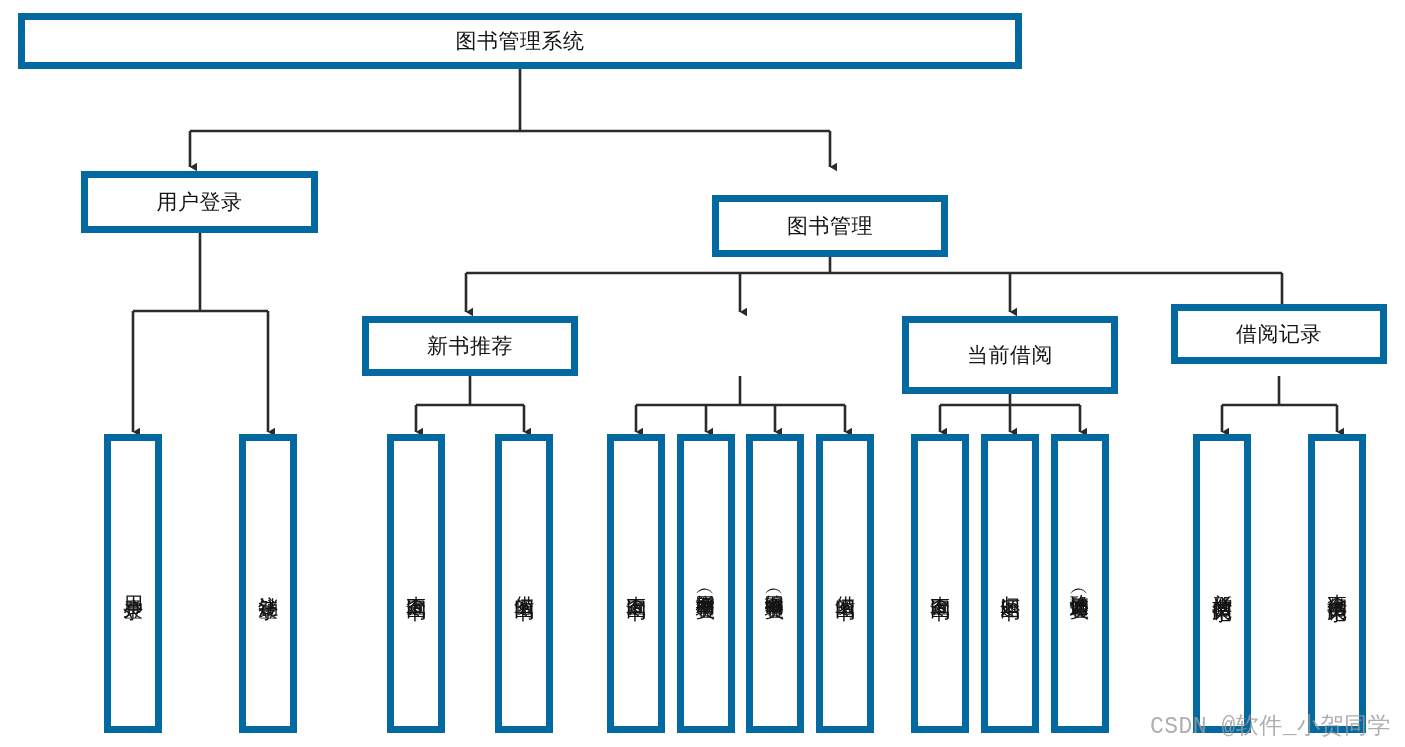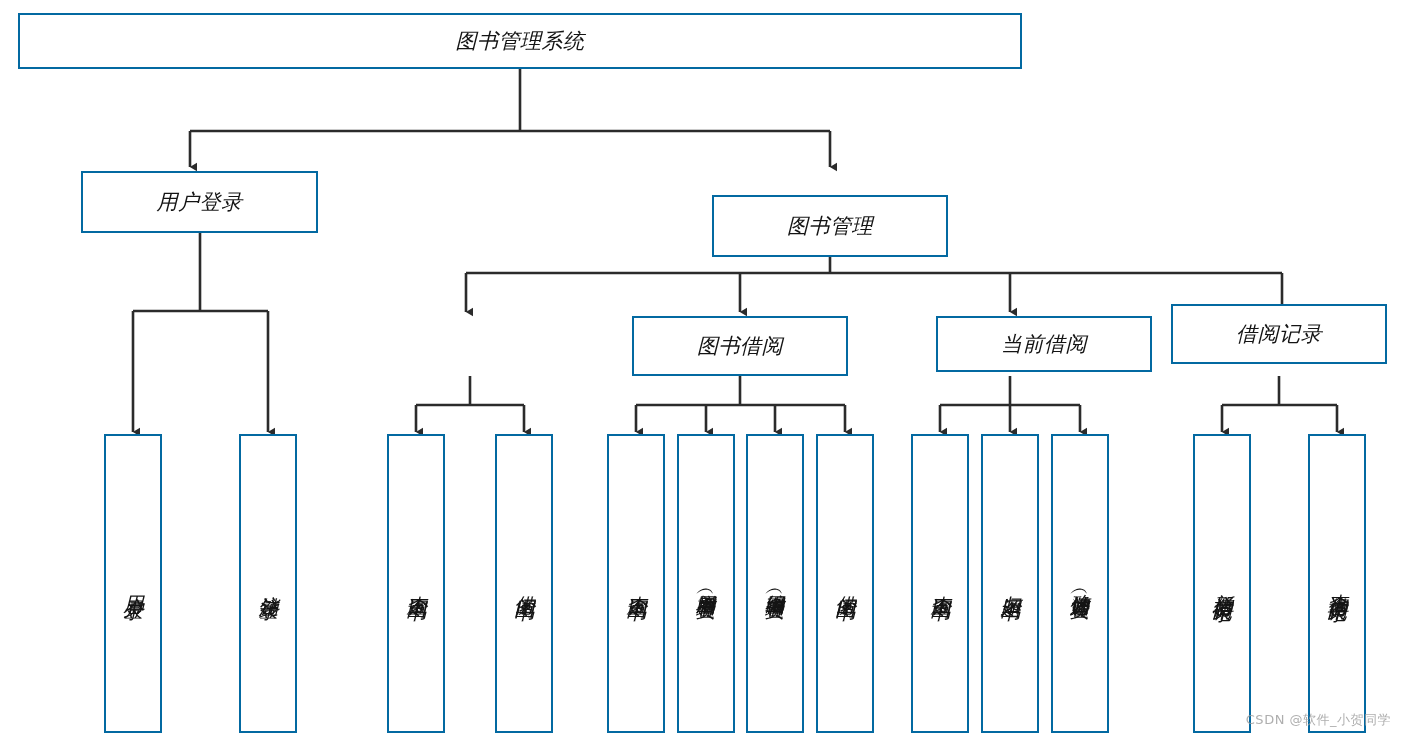--- a/index.html
+++ b/index.html
@@ -22,27 +22,26 @@
   #edges {
     position: absolute;
     left: 0;
     top: 0;
     width: 1405px;
     height: 747px;
   }
   .node {
     position: absolute;
     box-sizing: border-box;
-    border: 2px solid #0369a1;
+    border: 7px solid #0369a1;
     background: #ffffff;
     display: flex;
     align-items: center;
     justify-content: center;
     z-index: 2;
-    font-style: italic;
   }
   .node .label {
     font-size: 21px;
     line-height: 1.25;
     letter-spacing: 0.5px;
     color: #141414;
     white-space: nowrap;
   }
   .node.root .label { font-size: 21px; }
   .node.leaf {
@@ -60,27 +59,28 @@
     max-height: 100%;
     text-align: center;
   }
   .node.leaf.tall .label {
     font-size: 19px;
     letter-spacing: 1px;
   }
   #watermark {
     position: absolute;
     right: 14px;
-    bottom: 18px;
-    font-size: 13px;
+    bottom: 6px;
+    font-size: 23px;
     color: #9d9d9d;
     opacity: 0.82;
     z-index: 5;
     white-space: nowrap;
     letter-spacing: 0.5px;
+    font-family: Liberation Mono, monospace;
   }
 </style>
 </head>
 <body>
 
 <div id="canvas">
 
   <svg id="edges" viewBox="0 0 1405 747" xmlns="http://www.w3.org/2000/svg">
     <defs>
       <marker id="arrow" markerWidth="10" markerHeight="10" refX="4.6" refY="7.4" orient="auto" markerUnits="userSpaceOnUse">
@@ -135,24 +135,24 @@
     <span class="label">图书管理系统</span>
   </div>
 
   <div class="node" style="left:81px; top:171px; width:237px; height:62px;">
     <span class="label">用户登录</span>
   </div>
   <div class="node" style="left:712px; top:171px; width:236px; height:62px;margin-top:24px;">
     <span class="label">图书管理</span>
   </div>
 
-  <div class="node" style="left:632px; top:316px; width:216px; height:60px;">
-    <span class="label">图书借阅</span>
-  </div>
-  <div class="node" style="left:936px; top:316px; width:216px; height:56px;">
+  <div class="node" style="left:362px; top:316px; width:216px; height:60px;">
+    <span class="label">新书推荐</span>
+  </div>
+  <div class="node" style="left:902px; top:316px; width:216px; height:78px;">
     <span class="label">当前借阅</span>
   </div>
   <div class="node" style="left:1171px; top:304px; width:216px; height:60px;">
     <span class="label">借阅记录</span>
   </div>
 
   <div class="node leaf" style="left:104px; top:434px; width:58px; height:299px;">
     <span class="label">用户登录</span>
   </div>
   <div class="node leaf" style="left:239px; top:434px; width:58px; height:299px;">

